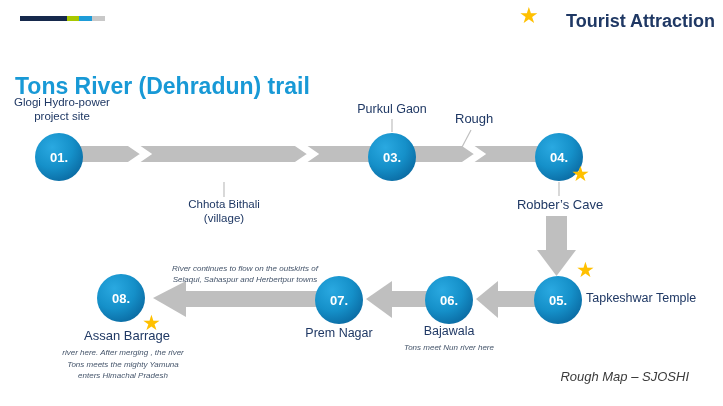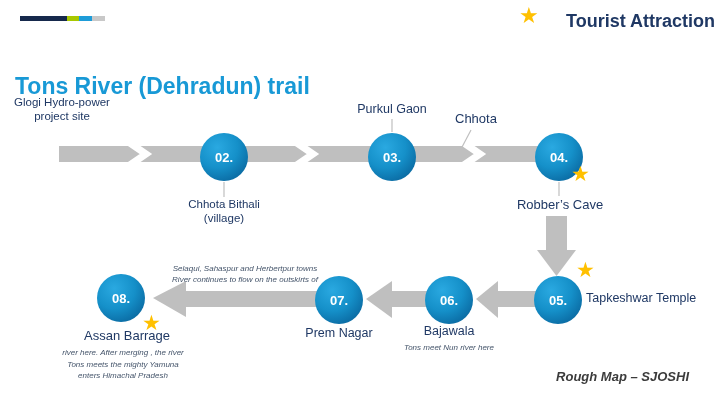--- a/index.html
+++ b/index.html
@@ -43,21 +43,21 @@
     position:absolute; color:#44546A; font-style:italic; font-size:8px;
     text-align:center; transform:translateX(-50%); white-space:nowrap;
     line-height:10.5px; z-index:4;
   }
   .note.left-aligned { transform:none; text-align:left; }
   .star {
     position:absolute; font-size:21px; color:#FFC000; z-index:5; line-height:21px;
   }
   .footer-credit {
     position:absolute; right:34px; top:369px; font-size:13px; font-style:italic;
-    font-weight:700; color:#3B3B3B; white-space:nowrap;
+    font-weight:400; color:#3B3B3B; white-space:nowrap;
   }
 </style>
 </head>
 <body>
 
 <div class="slide">
 
   <div class="accent-bar">
     <div class="accent-seg seg-navy"></div>
     <div class="accent-seg seg-lime"></div>
@@ -91,22 +91,22 @@
 
     <rect x="184" y="291" width="133" height="16" fill="#BFBFBF"></rect>
     <polygon points="153,298 186,281 186,317" fill="#BFBFBF"></polygon>
 
     <path d="M224 182 L224 197" stroke="#BFBFBF" stroke-width="1.2"></path>
     <path d="M392 119 L392 132" stroke="#BFBFBF" stroke-width="1.2"></path>
     <path d="M559 182 L559 196" stroke="#BFBFBF" stroke-width="1.2"></path>
     <path d="M471 130 L461 149" stroke="#BFBFBF" stroke-width="1.2"></path>
   </svg>
 
-  <div class="circle" style="left:200px;top:133px">
-      <span>02.</span>
+  <div class="circle" style="left:35px;top:133px">
+      <span>01.</span>
     </div>
   <div class="circle" style="left:368px;top:133px">
       <span>03.</span>
     </div>
   <div class="circle" style="left:535px;top:133px">
       <span>04.</span>
     </div>
   <div class="circle" style="left:534px;top:276px">
       <span>05.</span>
     </div>
@@ -125,34 +125,34 @@
     <div>project site</div>
   </div>
 
   <div class="lbl" style="left:224px;top:198px">
     <div>Chhota Bithali</div>
     <div>(village)</div>
   </div>
 
   <div class="lbl big" style="left:392px;top:103px">Purkul Gaon</div>
 
-  <div class="lbl big left-aligned" style="left:455px;top:112px;font-size:13px">Chhota</div>
+  <div class="lbl big left-aligned" style="left:455px;top:112px;font-size:13px">Rough</div>
   <div class="lbl big" style="left:560px;top:198px;font-size:13px">Robber’s Cave</div>
   <div class="star" style="left:571px;top:163px">★</div>
 
   <div class="lbl big left-aligned" style="left:586px;top:292px">Tapkeshwar Temple</div>
   <div class="star" style="left:576px;top:259px">★</div>
 
   <div class="lbl big" style="left:449px;top:325px">Bajawala</div>
   <div class="note" style="left:449px;top:343px">Tons meet Nun river here</div>
 
   <div class="lbl big" style="left:339px;top:327px">Prem Nagar</div>
   <div class="note" style="left:245px;top:264px">
+    <div>River continues to flow on the outskirts of</div>
     <div>Selaqui, Sahaspur and Herbertpur  towns</div>
-    <div>River continues to flow on the outskirts of</div>
   </div>
 
   <div class="lbl big" style="left:127px;top:329px;font-size:13px">Assan Barrage</div>
   <div class="star" style="left:142px;top:312px">★</div>
   <div class="note" style="left:123px;top:347px;line-height:11.5px">
     <div>river here. After merging , the river</div>
     <div>Tons meets the mighty Yamuna</div>
     <div>enters Himachal Pradesh</div>
   </div>
 

